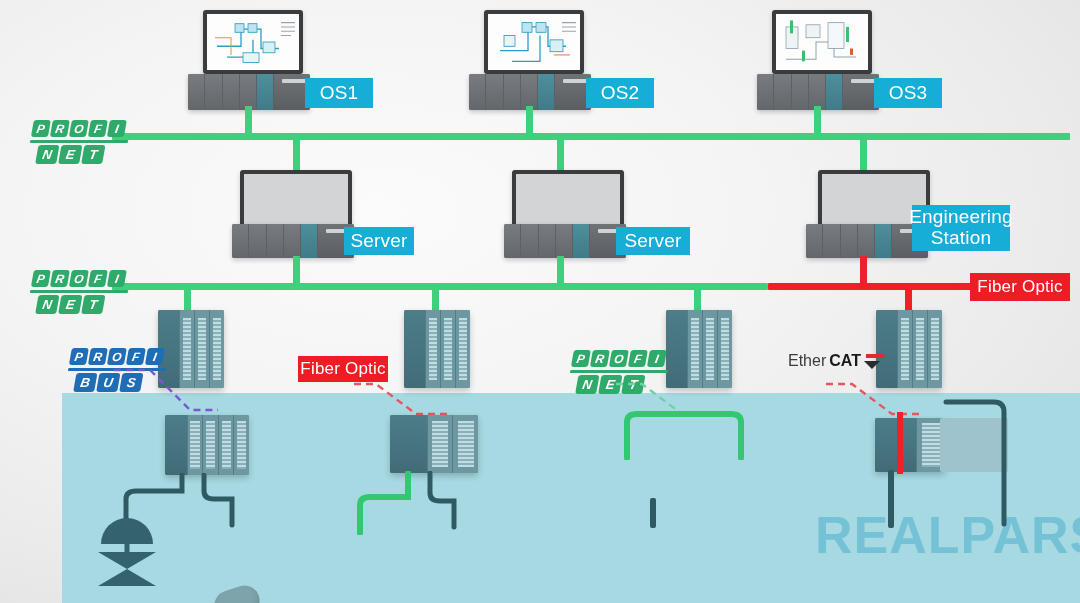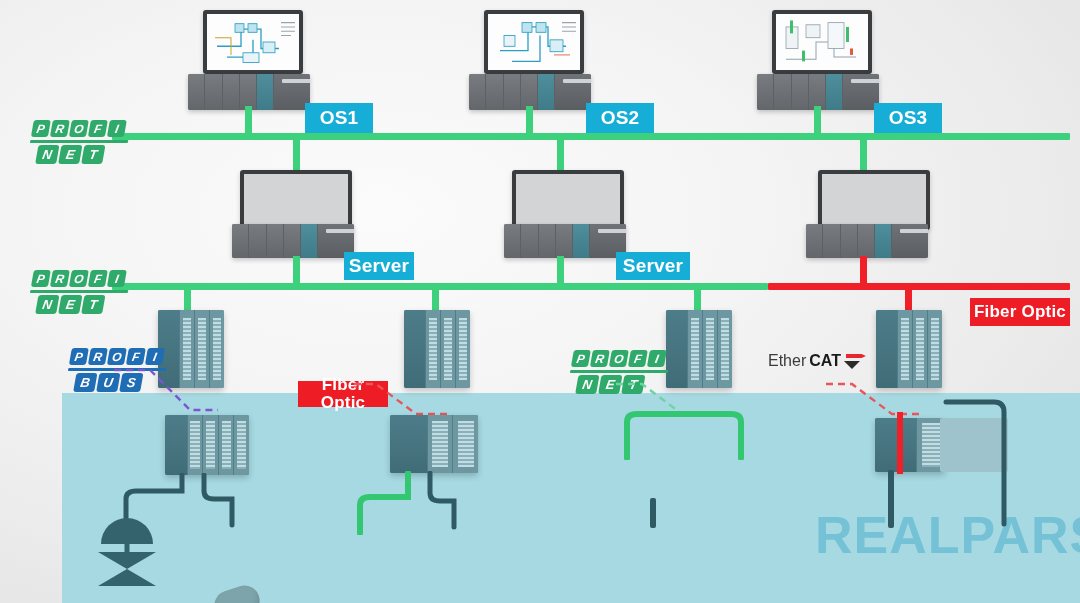--- a/index.html
+++ b/index.html
@@ -19,23 +19,22 @@
   }
 
   
   .bus-h{height:7px;background:#3ed17d;border-radius:1px;}
   .bus-v{width:7px;background:#3ed17d;}
   .bus-h.red,.bus-v.red{background:#ef2027;}
 
   
   .chip{
     color:#fff;display:flex;align-items:center;justify-content:center;
-    font-size:19px;font-weight:bold;letter-spacing:.2px;line-height:1.08;
+    font-size:19px;font-weight:normal;letter-spacing:.2px;line-height:1.08;
     text-align:center;
-    margin-top:25px;
   }
   .chip.cyan{background:#16aed6;}
   .chip.red{background:#ee1c25;font-size:17px;}
 
   
   .monitor{background:#3a3d40;border-radius:3px;padding:4px;box-shadow:0 2px 5px rgba(0,0,0,.18);}
   .monitor .screen{width:100%;height:100%;background:#d2d4d6;overflow:hidden;position:relative;}
   .monitor .stand{position:absolute;left:50%;transform:translateX(-50%);bottom:-6px;
      width:30px;height:6px;background:#4a4d50;border-radius:0 0 3px 3px;}
   .hmi{position:absolute;inset:0;background:#fdfdfd;}
@@ -282,20 +281,24 @@
   <div class="abs rack" style="left:806px;top:224px;width:122px;height:34px;">
     <div class="mod"></div>
       <div class="mod"></div>
       <div class="mod"></div>
       <div class="mod"></div>
     <div class="mod cpu"></div>
       <div class="wide">
         <span class="sie"></span>
       </div>
   </div>
+  <div class="abs chip cyan" style="left:912px;top:205px;width:98px;height:46px;flex-direction:column;">
+    <span>Engineering</span>
+    <span>Station</span>
+  </div>
 
   <div class="abs bus-v" style="left:293px;top:256px;height:30px;"></div>
   <div class="abs bus-v" style="left:557px;top:256px;height:30px;"></div>
   <div class="abs bus-v red" style="left:860px;top:256px;height:30px;"></div>
 
   <div class="abs bus-h" style="left:112px;top:283px;width:656px;"></div>
   <div class="abs bus-h red" style="left:768px;top:283px;width:302px;"></div>
   <div class="abs profi net" style="left:30px;top:270px;">
     <div class="row r1">
       <div class="cell">P</div>
@@ -379,21 +382,21 @@
     <div class="row r2">
       <div class="cell">N</div>
         <div class="cell">E</div>
         <div class="cell">T</div>
     </div>
   </div>
   <svg class="abs" style="left:612px;top:378px;width:110px;height:44px;">
     <path d="M4 6 H30 L70 36 H104" stroke="#6fd3a2" stroke-width="2.4" fill="none" stroke-dasharray="7 5"></path>
   </svg>
 
-  <div class="abs ecat" style="left:768px;top:352px;justify-content:flex-end;">
+  <div class="abs ecat" style="left:788px;top:352px;justify-content:flex-end;">
     <span class="t1">Ether</span>
     <span class="t2">CAT</span>
     <span class="marks">
       <span class="m1"></span>
         <span class="m2"></span>
     </span>
   </div>
   <svg class="abs" style="left:822px;top:378px;width:110px;height:44px;">
     <path d="M4 6 H30 L70 36 H100" stroke="#e8555c" stroke-width="2.4" fill="none" stroke-dasharray="7 5"></path>
   </svg>

